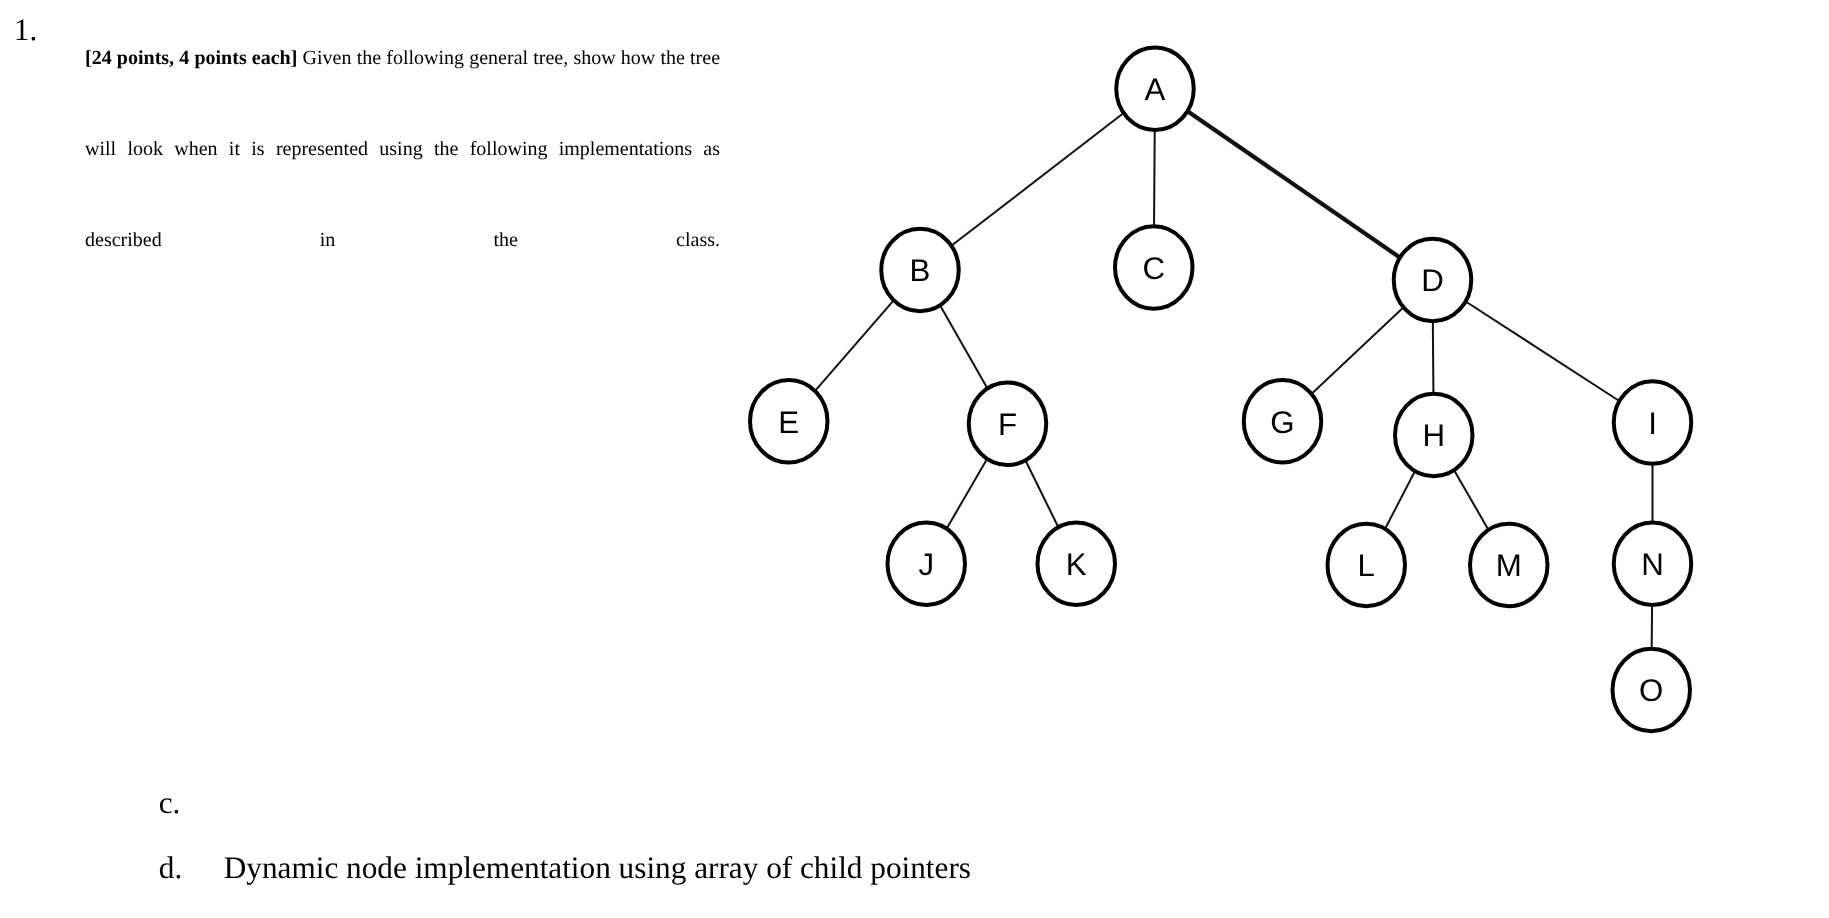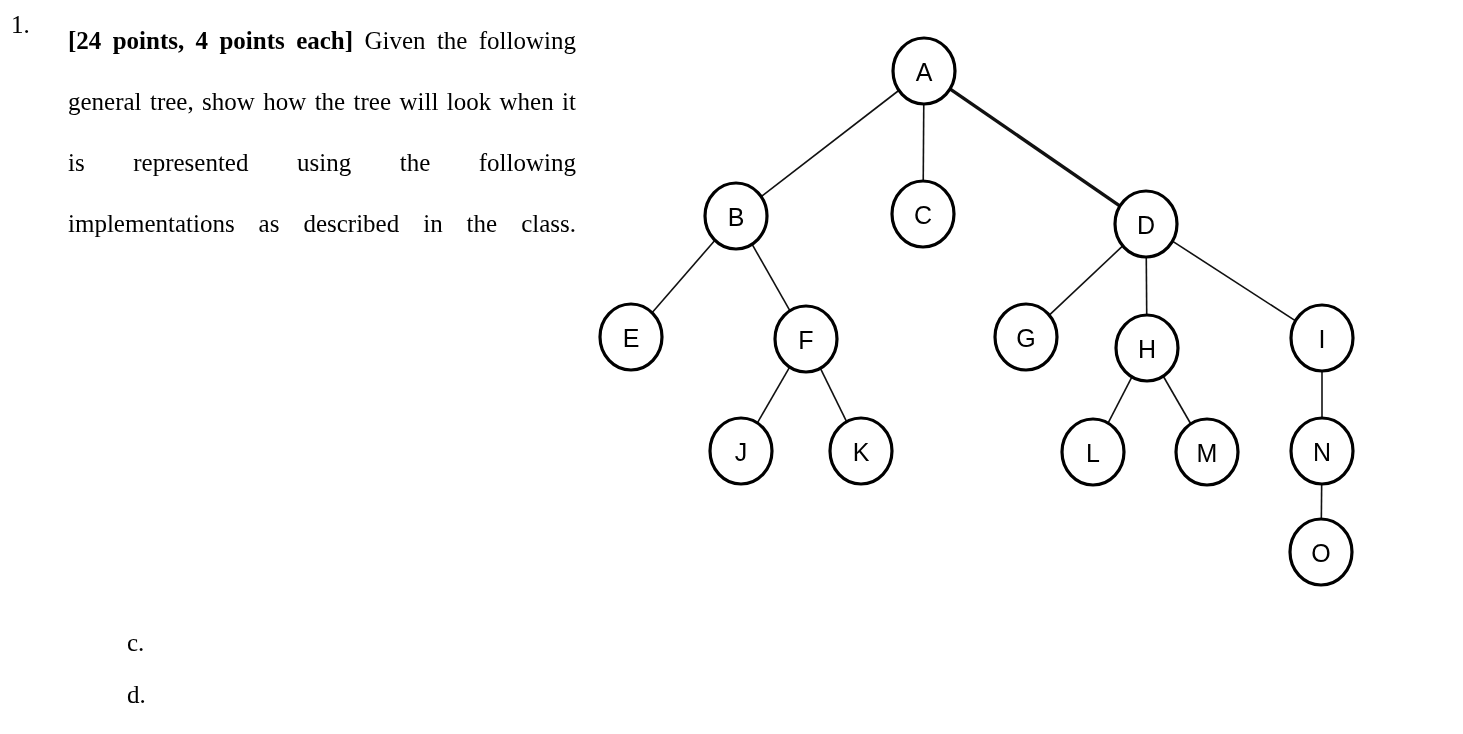--- a/index.html
+++ b/index.html
@@ -30,22 +30,22 @@
     left: 11px;
     top: 10px;
     font-size: 25px;
     line-height: 30px;
   }
   #question-text {
     position: absolute;
     left: 68px;
     top: 10px;
     width: 508px;
-    font-size: 25px;
-    line-height: 61px;
+    font-size: 16px;
+    line-height: 73px;
     text-align: justify;
     text-justify: inter-word;
     hyphens: none;
   }
   #question-text .bold-lead {
     font-weight: bold;
   }
   
   #question-text::after {
     content: "";
@@ -200,14 +200,15 @@
       </g>
   </svg>
 </div>
 
 <div id="sub-items">
   <div class="sub-item">
     <span class="marker">c.</span>
   </div>
   <div class="sub-item">
     <span class="marker">d.</span>
+    <span class="sub-text">Dynamic node implementation using array of child pointers</span>
   </div>
 </div>
 
 </body></html>

